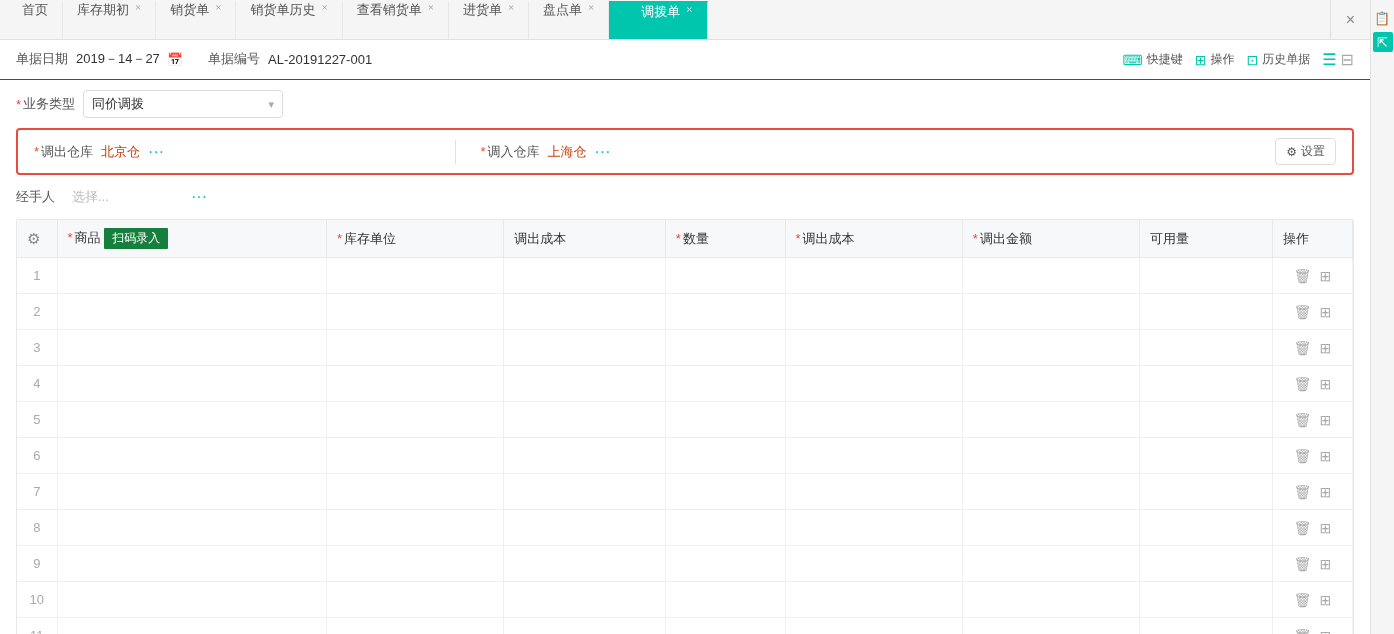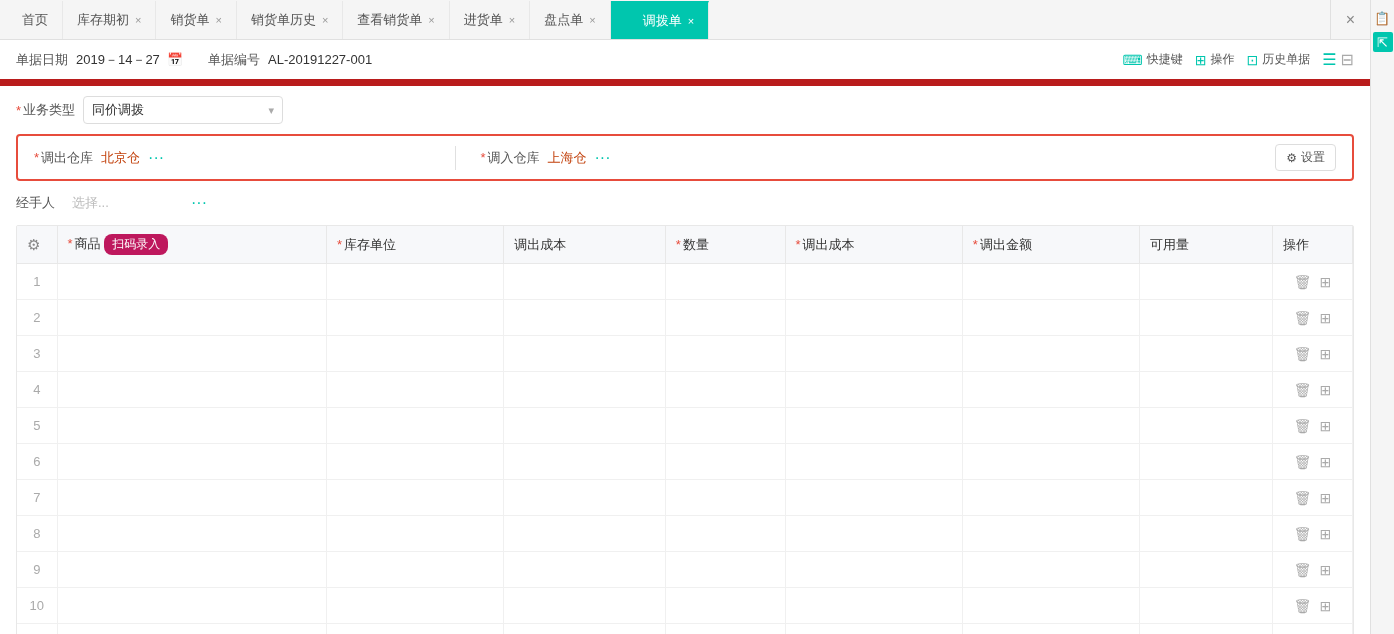--- a/index.html
+++ b/index.html
@@ -4,36 +4,36 @@
   <style>
     * { box-sizing: border-box; margin: 0; padding: 0; }
     body { font-family: 'Microsoft YaHei', sans-serif; font-size: 13px; color: #333; background: #fff; overflow: hidden; }
 
     
     .tab-bar {
       display: flex; align-items: center; background: #f5f5f5; border-bottom: 1px solid #e0e0e0;
       height: 40px; padding: 0 8px; position: relative;
     }
     .tab {
-      display: flex; align-items: center; padding: 0 14px; height: 38px; cursor: pointer;
-      font-size: 13px; color: #555; white-space: nowrap; border-right: 1px solid #e8e8e8;
+      display: flex; align-items: flex-start; padding: 0 14px; height: 38px; cursor: pointer;
+      font-size: 13px; color: #555; white-space: nowrap; border-right: 1px solid #e8e8e8; font-family: Liberation Serif, serif;
     }
     .tab.active {
       background: #fff; color: #333; border-top: 2px solid #00c6ae; font-weight: 500; padding-left: 32px;
     }
     .tab .close-icon { margin-left: 6px; color: #999; font-size: 11px; cursor: pointer; }
     .tab-close-btn {
       position: absolute; right: 0; top: 0; height: 40px; width: 40px;
       display: flex; align-items: center; justify-content: center; cursor: pointer;
       font-size: 16px; color: #888; border-left: 1px solid #e0e0e0;
     }
 
     
     .form-header {
-      display: flex; align-items: center; padding: 10px 16px; border-bottom: 7px solid #b91c1c;
+      display: flex; align-items: flex-start; padding: 10px 16px; border-bottom: 1px solid #b91c1c;
       gap: 24px;
     }
     .form-header-left { display: flex; align-items: center; gap: 24px; flex: 1; }
     .form-header-right { display: flex; align-items: center; gap: 12px; font-size: 12px; color: #555; }
     .field-label { color: #555; }
     .field-value { color: #333; margin-left: 4px; }
     .date-icon { color: #aaa; margin-left: 4px; cursor: pointer; }
     .header-action { display: flex; align-items: center; gap: 4px; cursor: pointer; color: #555; font-size: 12px; }
     .header-action .icon { color: #00c6ae; font-size: 14px; }
 
@@ -89,21 +89,21 @@
       border-right: 1px solid #e8e8e8; border-bottom: 1px solid #e8e8e8;
       white-space: nowrap;
     }
     .data-table thead th .required-star { color: #e74c3c; }
     .data-table tbody tr { border-bottom: 1px solid #f0f0f0; }
     .data-table tbody td {
       padding: 6px 10px; border-right: 1px solid #f0f0f0; color: #333; height: 36px;
     }
     .data-table tbody td.row-num { color: #aaa; text-align: center; width: 40px; }
     .scan-btn {
-      background: #be185d; color: #fff; border: none; border-radius: 8px;
+      background: #15803d; color: #fff; border: none; border-radius: 1px;
       padding: 2px 8px; font-size: 12px; cursor: pointer; white-space: nowrap;
     }
     .col-settings { width: 40px; text-align: center; }
     .col-action { width: 80px; text-align: center; }
     .action-icons { display: flex; align-items: center; justify-content: center; gap: 8px; }
     .action-icon { color: #aaa; cursor: pointer; font-size: 14px; }
     .settings-col-icon { color: #888; cursor: pointer; font-size: 15px; }
 
     
     .right-sidebar {

